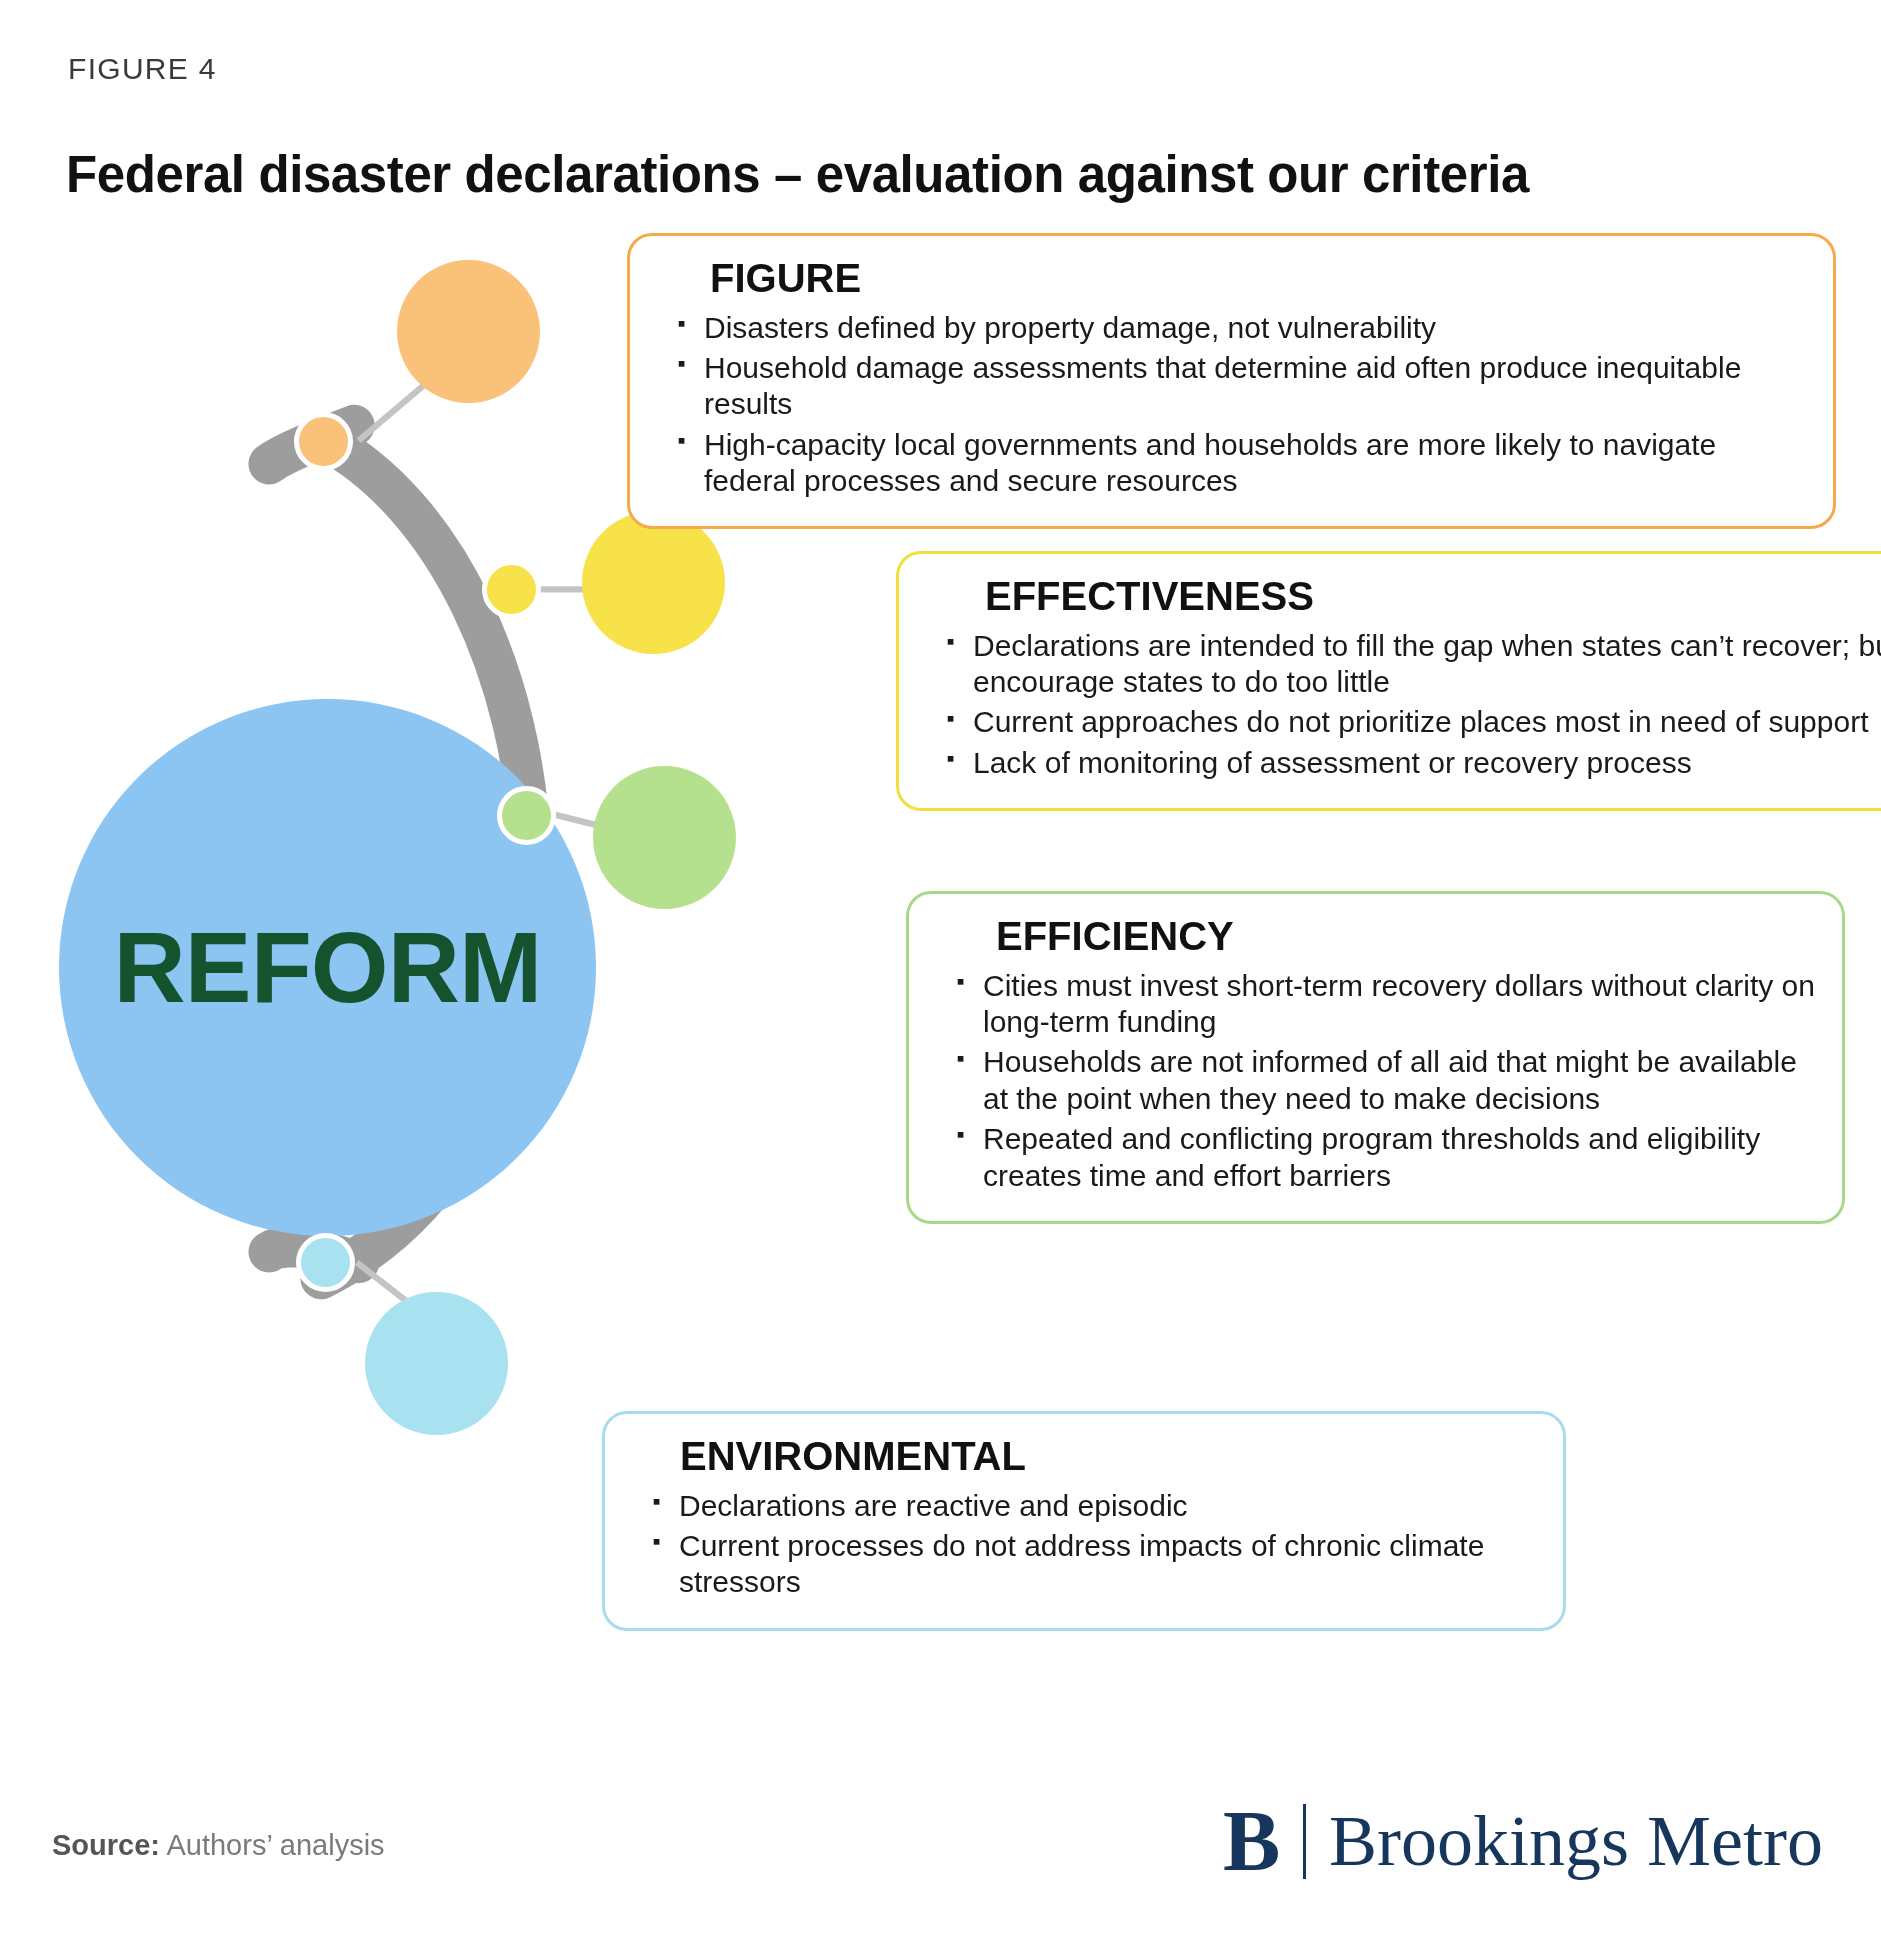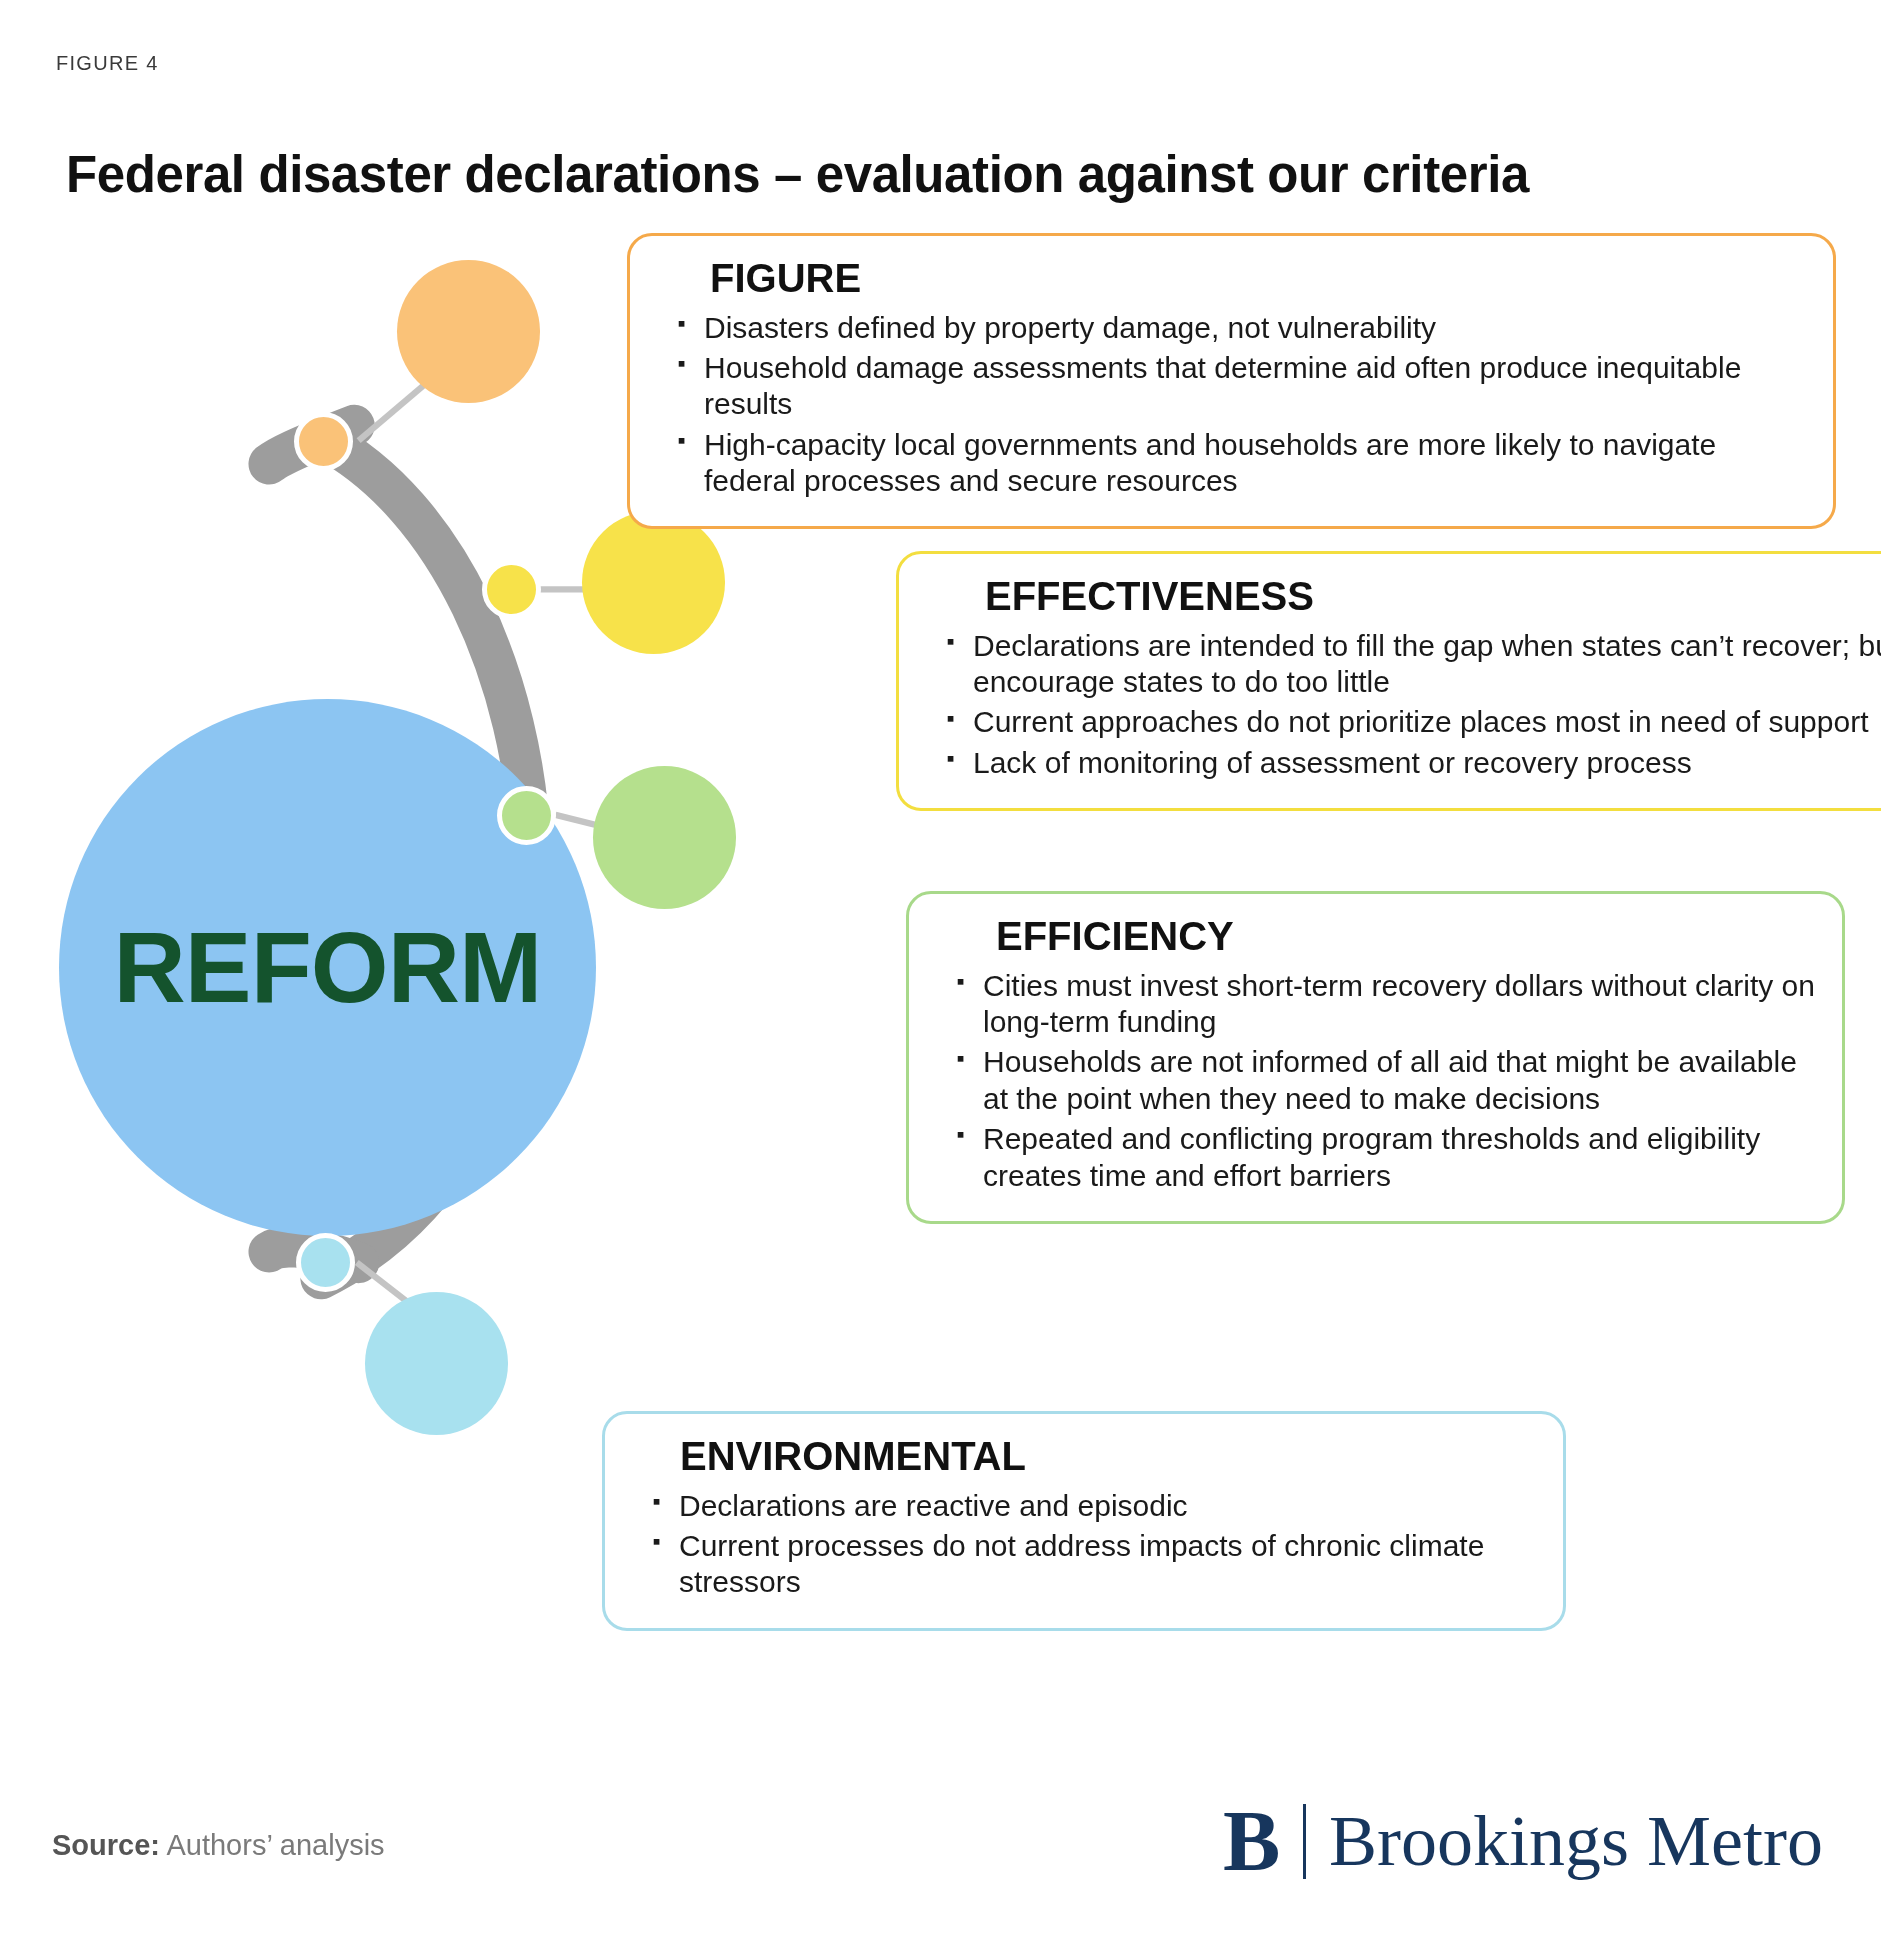--- a/index.html
+++ b/index.html
@@ -12,23 +12,23 @@
     height: 1958px;
     font-family: "Liberation Sans", sans-serif;
     color: #111111;
     position: relative;
     overflow: hidden;
   }
 
   
   #figure-label {
     position: absolute;
-    left: 56px;
+    left: 68px;
     top: 52px;
-    font-size: 20px;
+    font-size: 30px;
     letter-spacing: 1.3px;
     color: #3a3a3a;
     font-weight: 400;
   }
   #figure-title {
     position: absolute;
     left: 66px;
     top: 111px;
     font-size: 51px;
     font-weight: bold;

